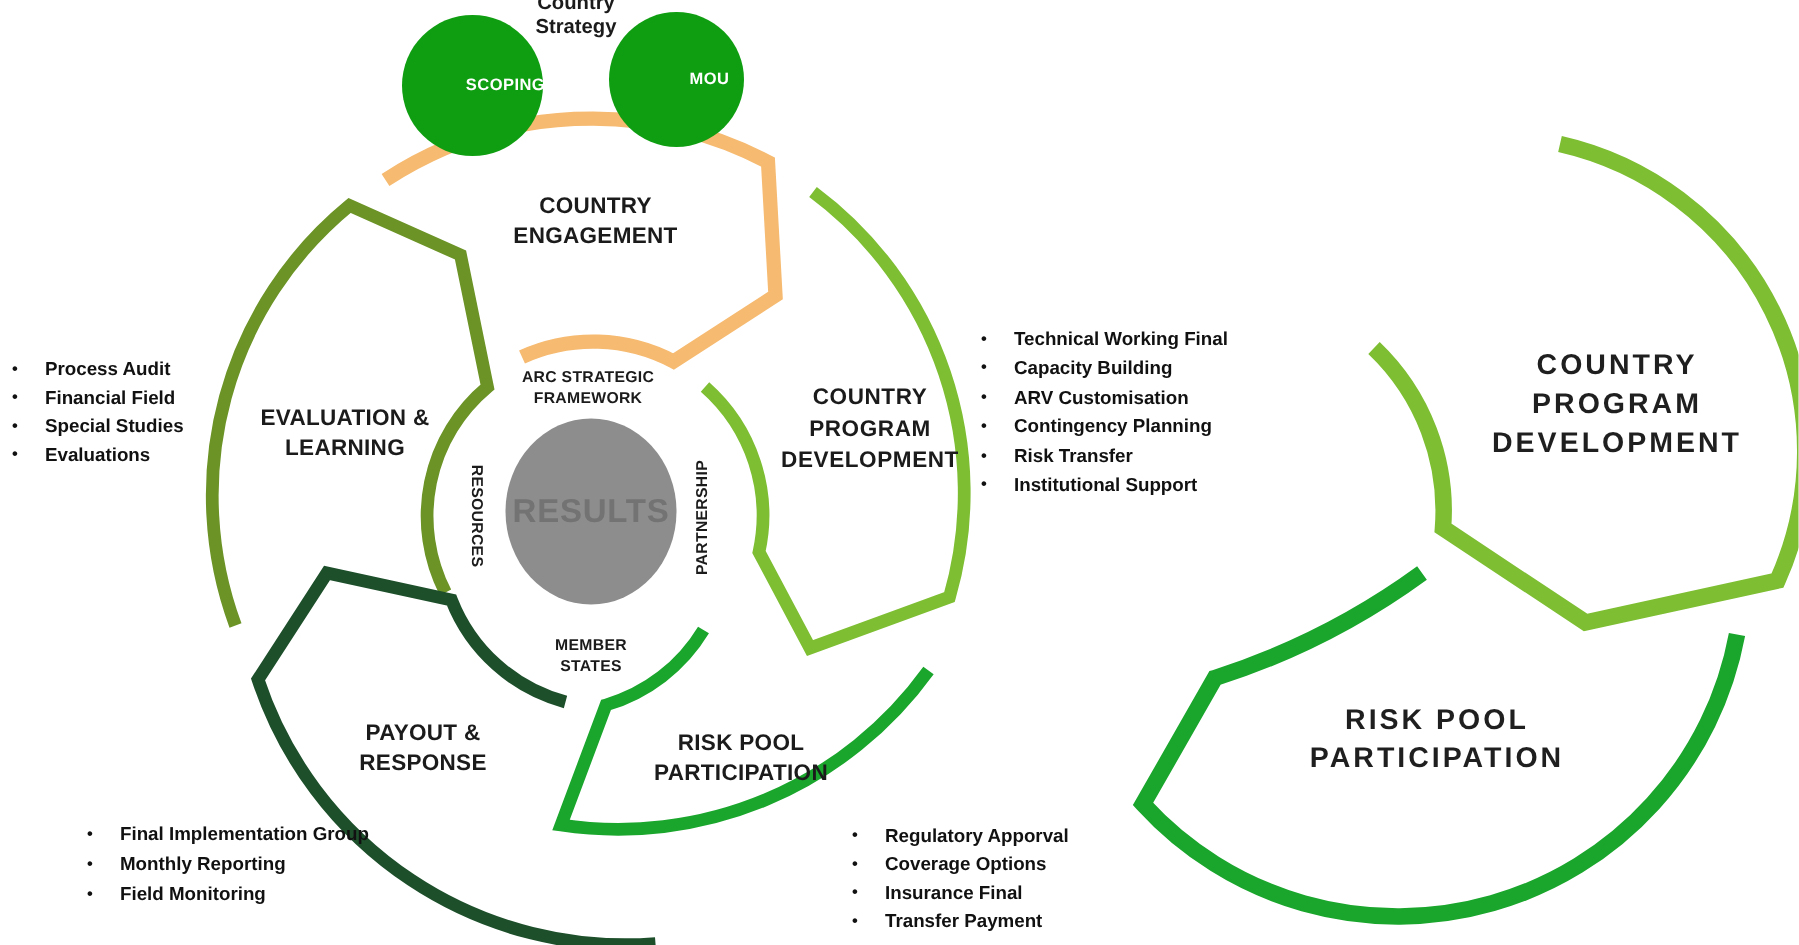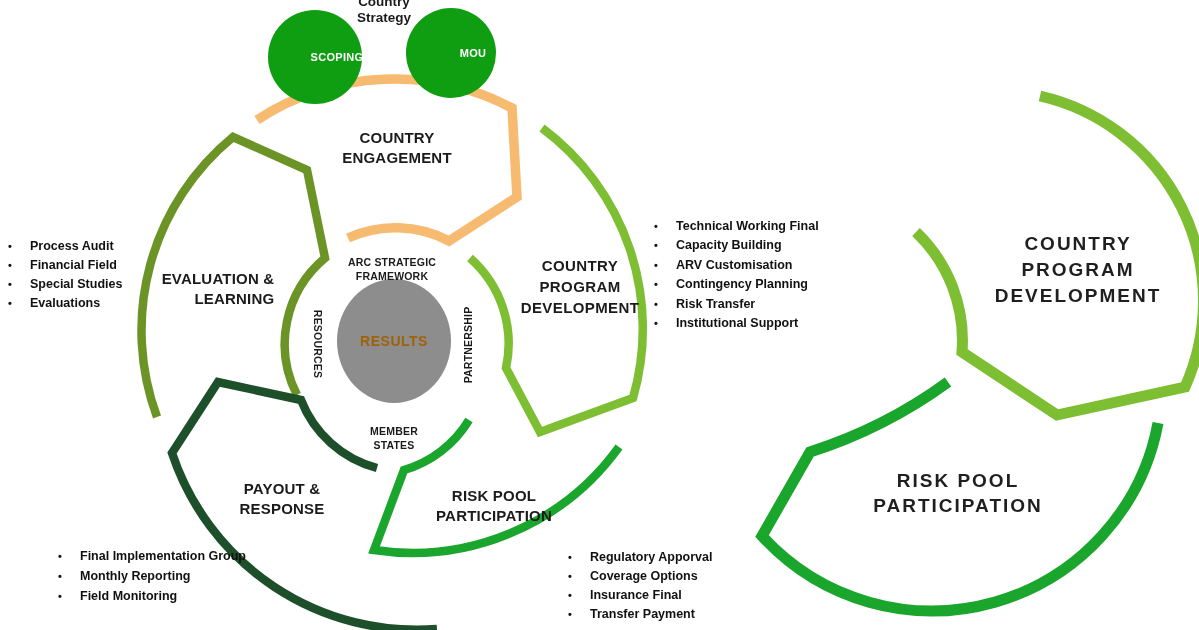--- a/index.html
+++ b/index.html
@@ -12,21 +12,21 @@
   .lbl{
     position:absolute;transform:translate(-50%,-50%);
     text-align:center;font-weight:bold;color:#1b1b1b;
     white-space:pre-line;
   }
   .seg{font-size:15px;line-height:20px;letter-spacing:.2px;}
   .seg3{line-height:21px;letter-spacing:.4px;}
   .ring{font-size:10.5px;line-height:13.5px;letter-spacing:.2px;}
   .vert-l{transform:translate(-50%,-50%) rotate(90deg);}
   .vert-r{transform:translate(-50%,-50%) rotate(-90deg);}
-  .results{font-size:14px;color:#a16207;letter-spacing:.5px;}
+  .results{font-size:22px;color:#737373;letter-spacing:.5px;}
   .circlbl{font-size:11px;color:#ffffff;letter-spacing:.3px;padding-left:44px;}
   .caption{font-size:13.5px;line-height:16px;transform:translateX(-50%);}
   .big{font-size:19px;line-height:26px;letter-spacing:2px;color:#1f1f1f;}
   .big2{line-height:25px;}
   .list{position:absolute;font-weight:bold;font-size:12.5px;color:#111111;}
   .li{display:flex;align-items:center;}
   .l19 .li{height:19.5px;}
   .l19b .li{height:19px;}
   .l20 .li{height:20px;}
   .dot{width:22px;font-size:11px;flex:0 0 22px;}
@@ -52,31 +52,31 @@
 </svg>
 
 <div class="lbl caption" style="left:384px;top:-6px;transform:translateX(-50%);">Country
 Strategy</div>
 
 <div class="lbl circlbl" style="left:315px;top:57px;">SCOPING</div>
 <div class="lbl circlbl" style="left:451px;top:53px;text-align:right;">MOU</div>
 
 <div class="lbl seg" style="left:397px;top:148px;">COUNTRY
 ENGAGEMENT</div>
-<div class="lbl seg" style="left:218px;top:289px;text-align:right;">EVALUATION &amp;
+<div class="lbl seg" style="left:230px;top:289px;">EVALUATION &amp;
 LEARNING</div>
 <div class="lbl seg seg3" style="left:580px;top:286px;">COUNTRY
 PROGRAM
 DEVELOPMENT</div>
 <div class="lbl seg" style="left:282px;top:499px;">PAYOUT &amp;
 RESPONSE</div>
 <div class="lbl seg" style="left:494px;top:506px;">RISK POOL
 PARTICIPATION</div>
 
-<div class="lbl ring" style="left:392px;top:259px;margin-top:10px;">ARC STRATEGIC
+<div class="lbl ring" style="left:392px;top:259px;">ARC STRATEGIC
 FRAMEWORK</div>
 <div class="lbl ring vert-l" style="left:317px;top:344px;">RESOURCES</div>
 <div class="lbl ring vert-r" style="left:469px;top:345px;">PARTNERSHIP</div>
 <div class="lbl ring" style="left:394px;top:438px;text-align:center;">MEMBER
 STATES</div>
 <div class="lbl results" style="left:394px;top:341px;">RESULTS</div>
 
 <div class="lbl big" style="left:1078px;top:270px;">COUNTRY
 PROGRAM
 DEVELOPMENT</div>

